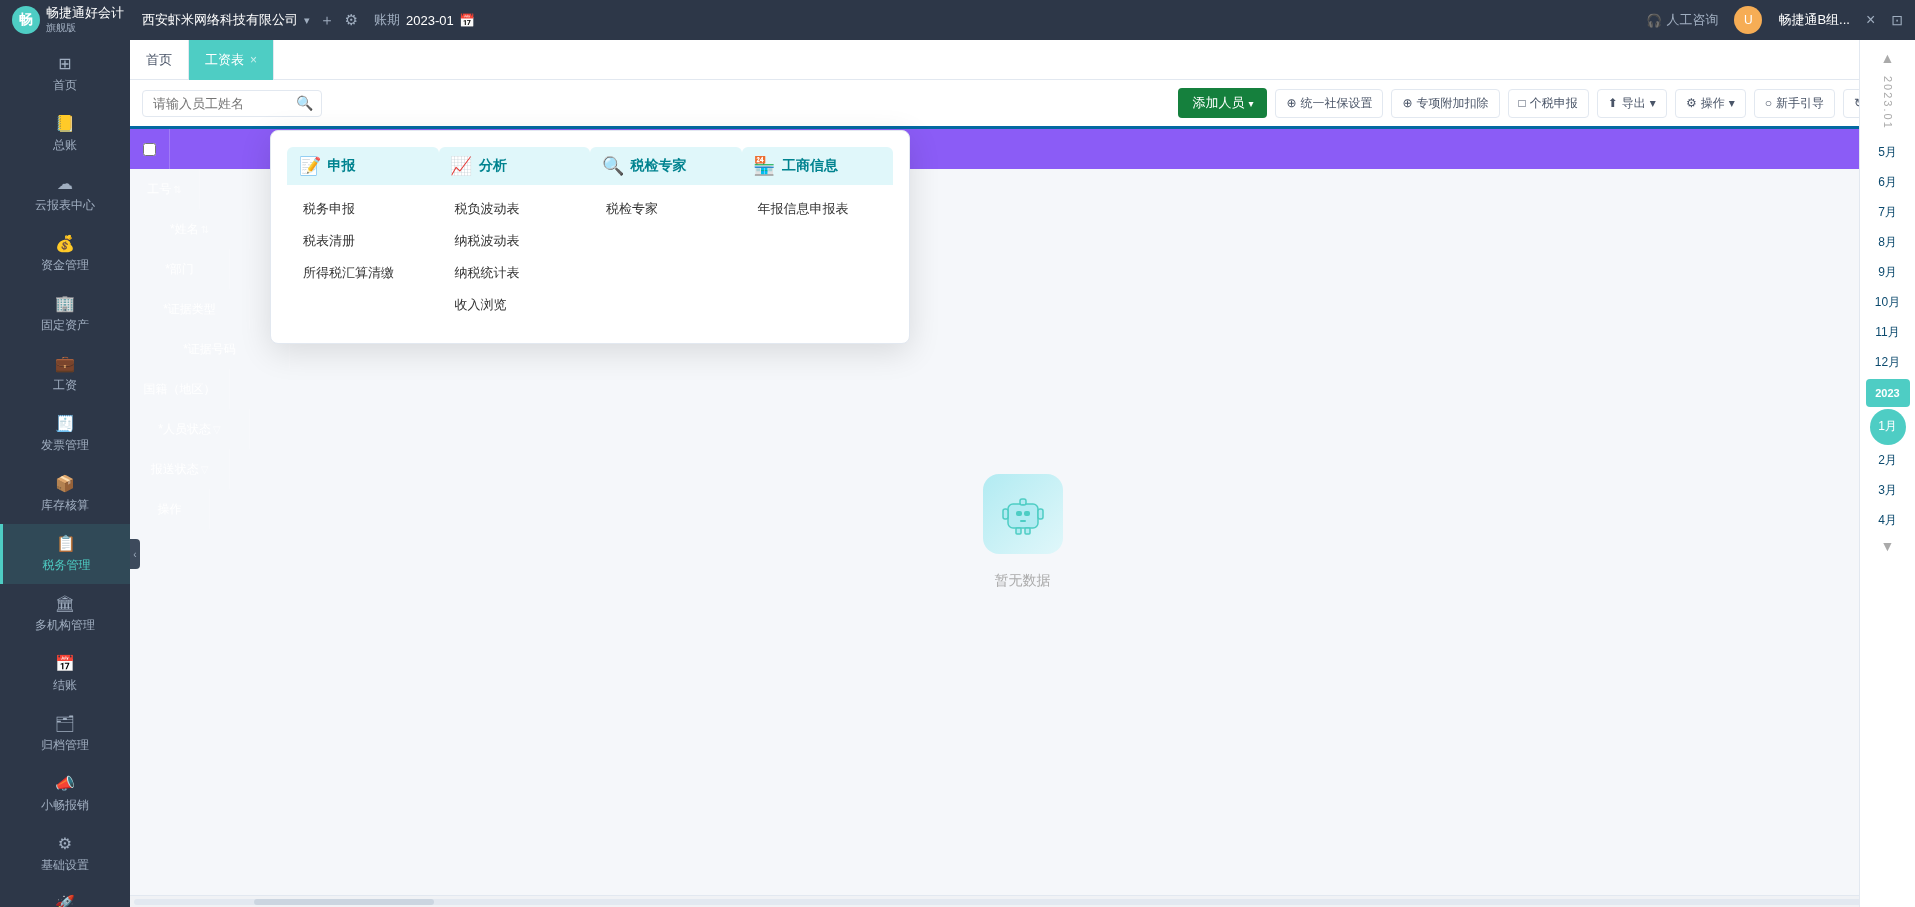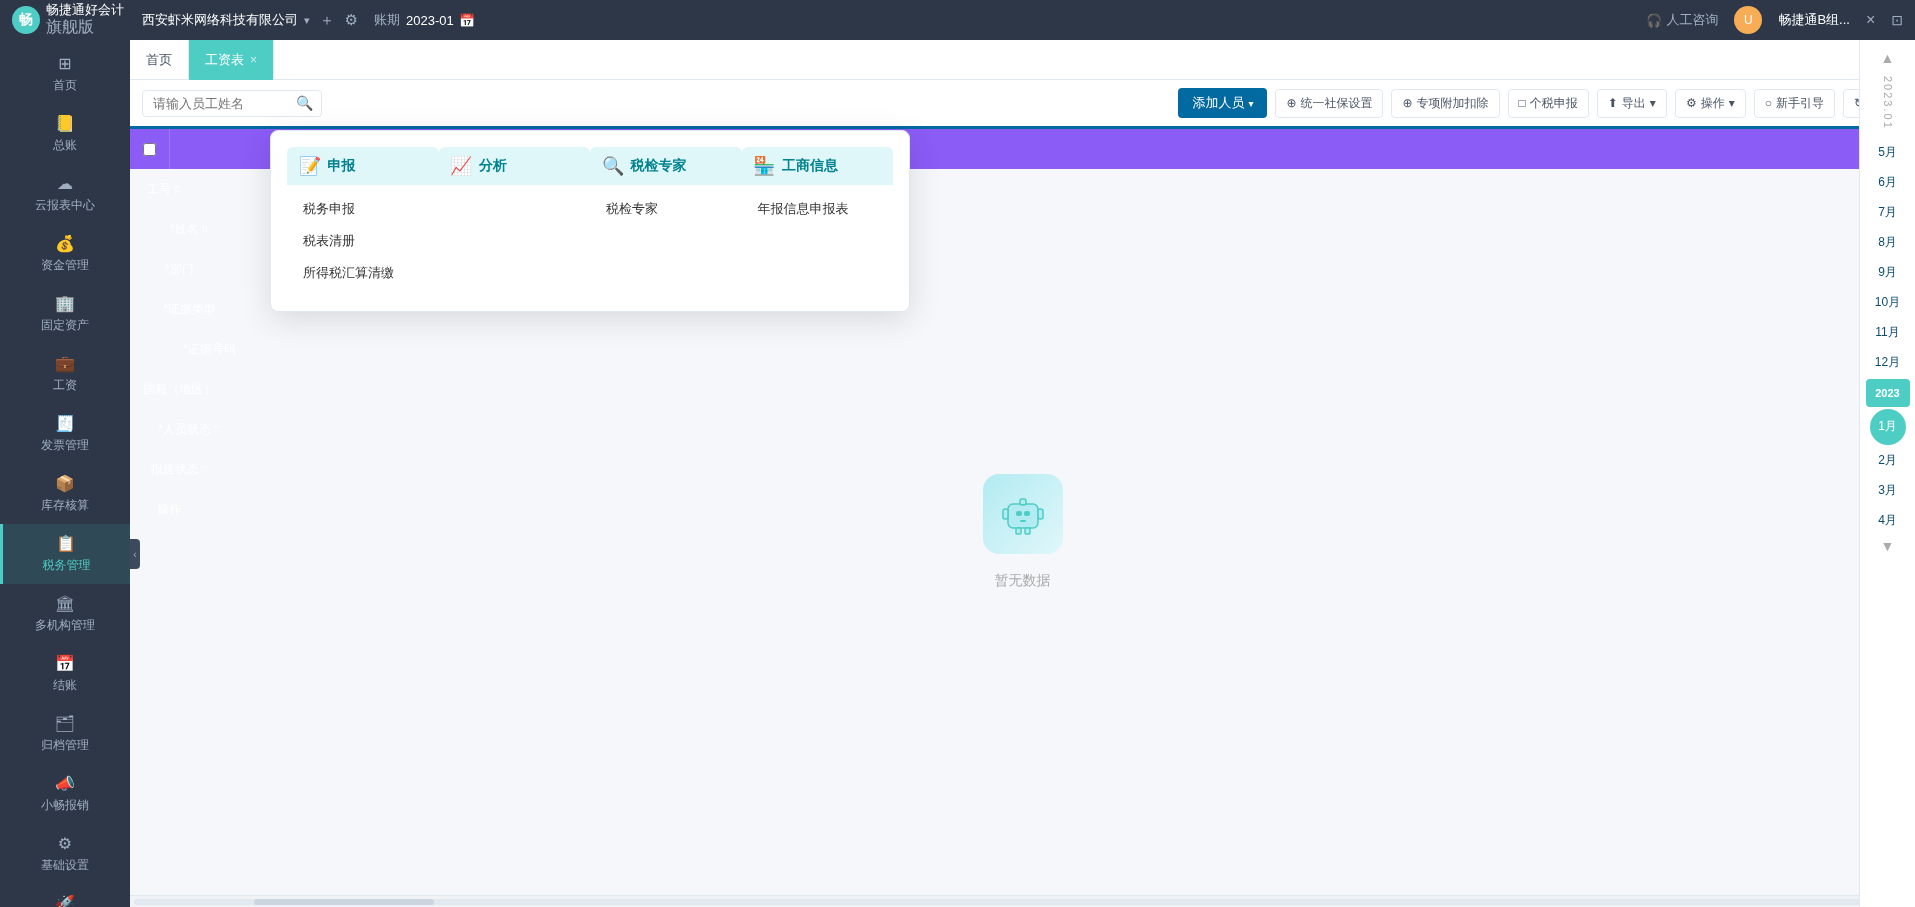--- a/index.html
+++ b/index.html
@@ -21,21 +21,21 @@
       width: 130px;
     }
     .logo-icon {
       width: 28px; height: 28px;
       background: #4ecdc4;
       border-radius: 50%;
       display: flex; align-items: center; justify-content: center;
       font-size: 14px; color: #fff; font-weight: bold;
     }
     .logo-text { font-size: 13px; color: #fff; line-height: 1.2; }
-    .logo-sub { font-size: 16px; color: #a0aec0; }
+    .logo-sub { font-size: 10px; color: #a0aec0; }
     .top-bar-company {
       display: flex; align-items: center; gap: 6px;
       color: #fff; font-size: 13px; cursor: pointer;
     }
     .top-bar-company .chevron { color: #a0aec0; font-size: 11px; }
     .top-bar-icons { display: flex; align-items: center; gap: 10px; margin-left: 10px; }
     .top-bar-icons span { color: #a0aec0; cursor: pointer; font-size: 15px; }
     .period-label { color: #a0aec0; font-size: 13px; margin-left: 16px; font-family: Liberation Serif, serif; }
     .period-val { color: #fff; font-size: 13px; margin-left: 6px; }
     .period-cal { color: #4ecdc4; margin-left: 6px; cursor: pointer; }
@@ -113,21 +113,21 @@
     .search-input {
       border: 1px solid #e2e8f0; border-radius: 4px;
       padding: 5px 30px 5px 10px;
       font-size: 13px; color: #666;
       width: 180px; outline: none; position: relative;
     }
     .search-wrap { position: relative; display: inline-flex; align-items: center; }
     .search-icon { position: absolute; right: 8px; color: #aaa; font-size: 14px; }
     .toolbar-right { margin-left: auto; display: flex; align-items: center; gap: 8px; }
     .btn-add {
-      background: #0369a1; color: #fff; border: none; border-radius: 4px;
+      background: #15803d; color: #fff; border: none; border-radius: 4px;
       padding: 6px 14px; font-size: 13px; cursor: pointer;
       display: flex; align-items: center; gap: 4px;
     }
     .btn-add .arrow { font-size: 10px; }
     .toolbar-action {
       display: flex; align-items: center; gap: 4px;
       padding: 5px 10px; font-size: 12px; color: #4a5568; cursor: pointer;
       border: 1px solid #e2e8f0; border-radius: 4px; background: #fff;
     }
 
@@ -480,20 +480,26 @@
             <div class="dropdown-col-item">税务申报</div>
             <div class="dropdown-col-item">税表清册</div>
             <div class="dropdown-col-item">所得税汇算清缴</div>
           </div>
         </div>
 
         <div class="dropdown-col">
           <div class="dropdown-col-header">
             <span class="col-icon">📈</span>
             <span>分析</span>
+          </div>
+          <div class="dropdown-col-items">
+            <div class="dropdown-col-item">税负波动表</div>
+            <div class="dropdown-col-item">纳税波动表</div>
+            <div class="dropdown-col-item">纳税统计表</div>
+            <div class="dropdown-col-item">收入浏览</div>
           </div>
         </div>
 
         <div class="dropdown-col">
           <div class="dropdown-col-header">
             <span class="col-icon">🔍</span>
             <span>税检专家</span>
           </div>
           <div class="dropdown-col-items">
             <div class="dropdown-col-item">税检专家</div>

